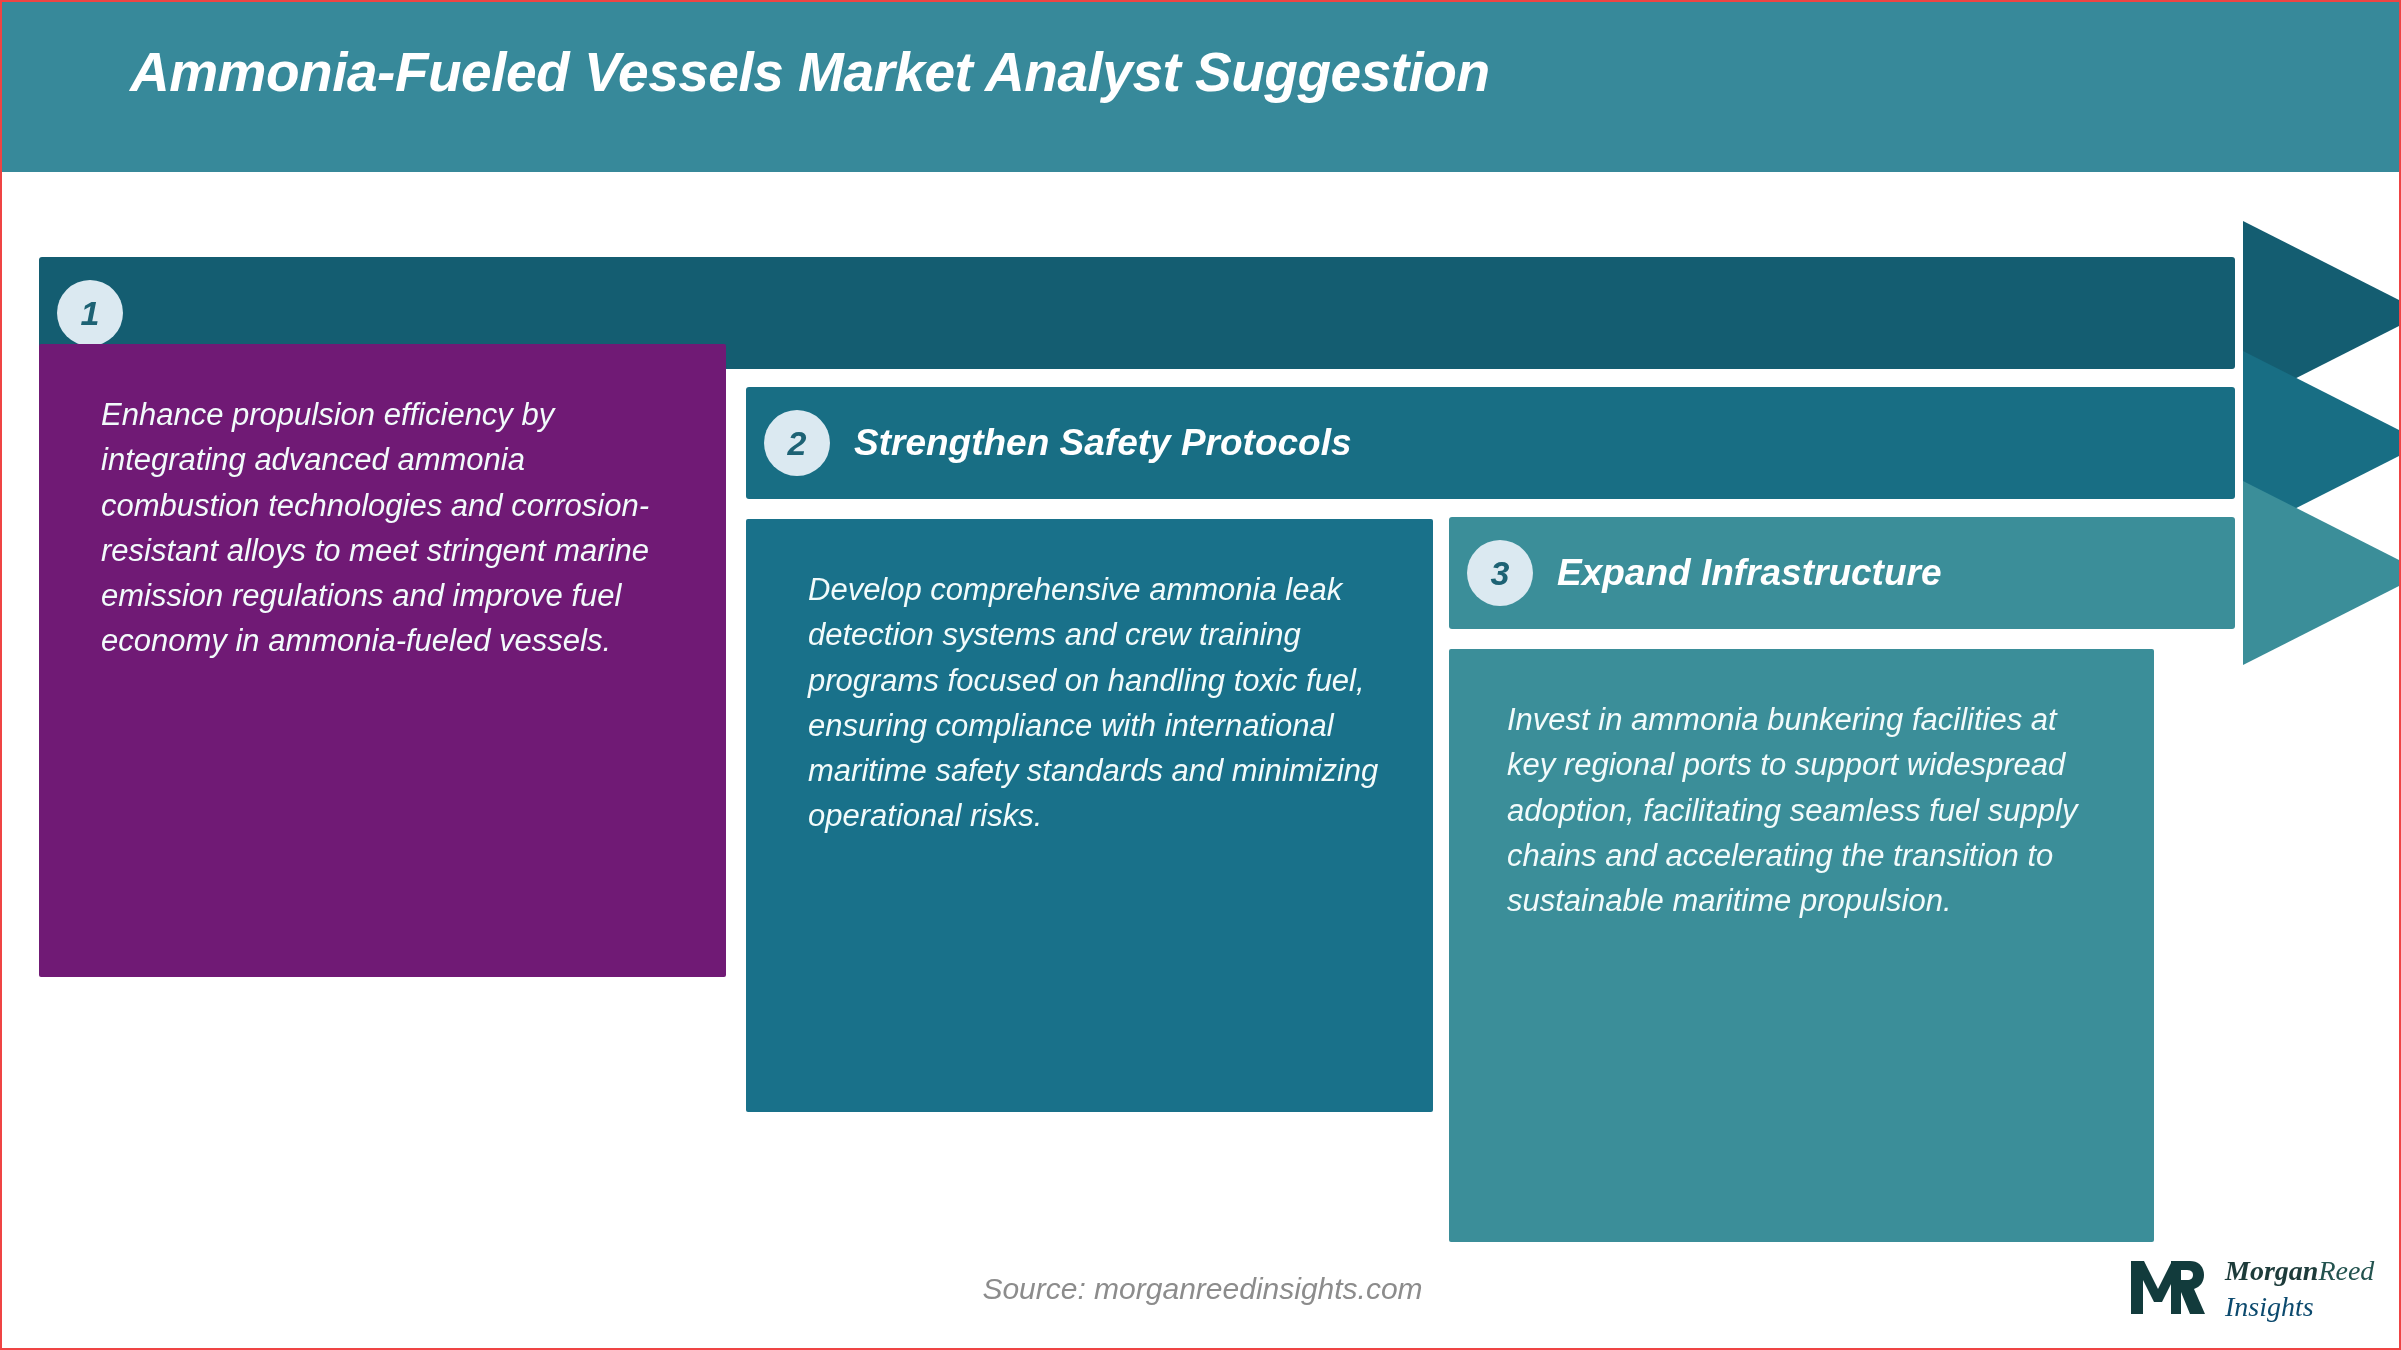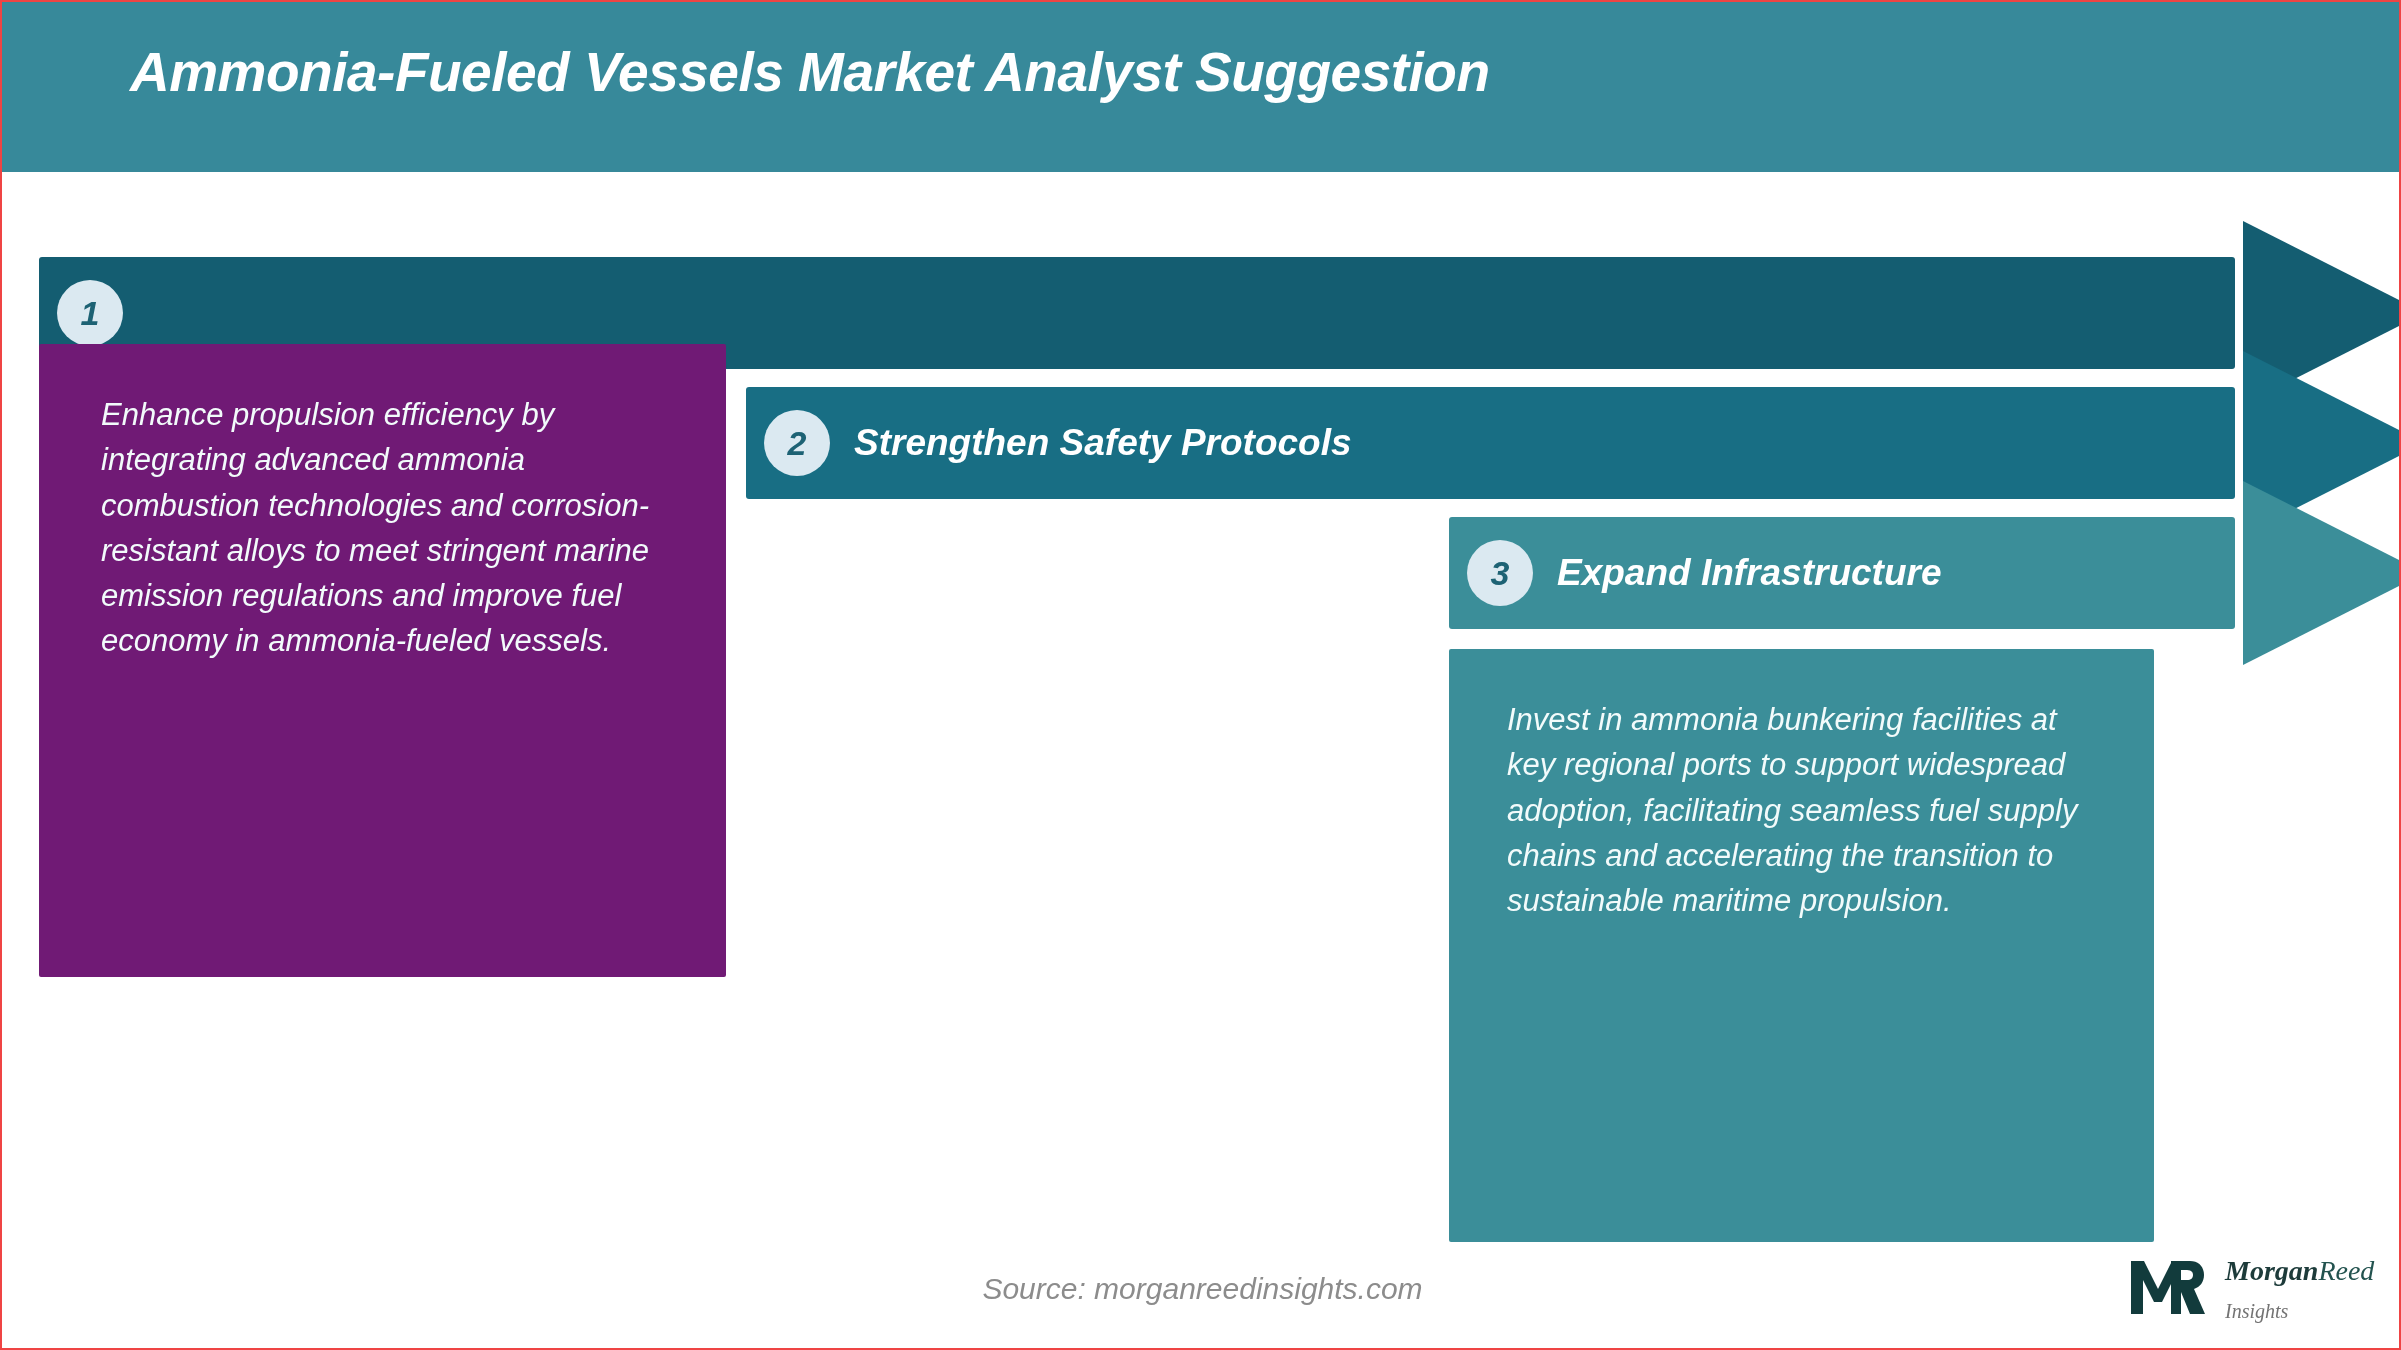--- a/index.html
+++ b/index.html
@@ -127,21 +127,21 @@
   }
   .logo-mark { flex: 0 0 auto; }
   .logo-text {
     display: flex;
     flex-direction: column;
     line-height: 1.0;
     font-family: "Liberation Serif", serif;
   }
   .logo-line1 { font-size: 28px; font-weight: bold; color: #1d3b3a; }
   .logo-line1 .reed { font-weight: normal; color: #23534f; }
-  .logo-line2 { font-size: 20px; color: #737373; margin-top: 16px; }
+  .logo-line2 { font-size: 28px; color: #0c4a6e; margin-top: 8px; }
 </style>
 </head>
 <body>
 
 <div id="page">
 
   <div class="header-band">
     <div class="header-title">Ammonia-Fueled Vessels Market Analyst Suggestion</div>
   </div>
 
@@ -167,20 +167,23 @@
       <svg width="186" height="184" viewBox="0 0 186 184" aria-hidden="true">
         <path d="M8 36 L8 0 L178 86 Q186 92 178 98 L8 184 L8 148 Z" fill="#186e84"></path>
       </svg>
     </div>
     <div class="step-label-row">
       <div class="step-badge">2</div>
       <div class="step-title">Strengthen Safety Protocols</div>
     </div>
   </div>
 
+  <div class="body-card" style="left:744px; top:517px; width:687px; height:593px; background:#19718a;">
+    <div class="body-text" style="width:687px;">Develop comprehensive ammonia leak detection systems and crew training programs focused on handling toxic fuel, ensuring compliance with international maritime safety standards and minimizing operational risks.</div>
+  </div>
 
   <div class="arrow-bar" style="left:1447px; top:515px; width:786px;">
     <div class="bar-shaft" style="width:786px; background:#3b8e99;"></div>
     <div class="bar-head" style="left:786px;">
       <svg width="186" height="184" viewBox="0 0 186 184" aria-hidden="true">
         <path d="M8 36 L8 0 L178 86 Q186 92 178 98 L8 184 L8 148 Z" fill="#3b8e99"></path>
       </svg>
     </div>
     <div class="step-label-row">
       <div class="step-badge">3</div>

